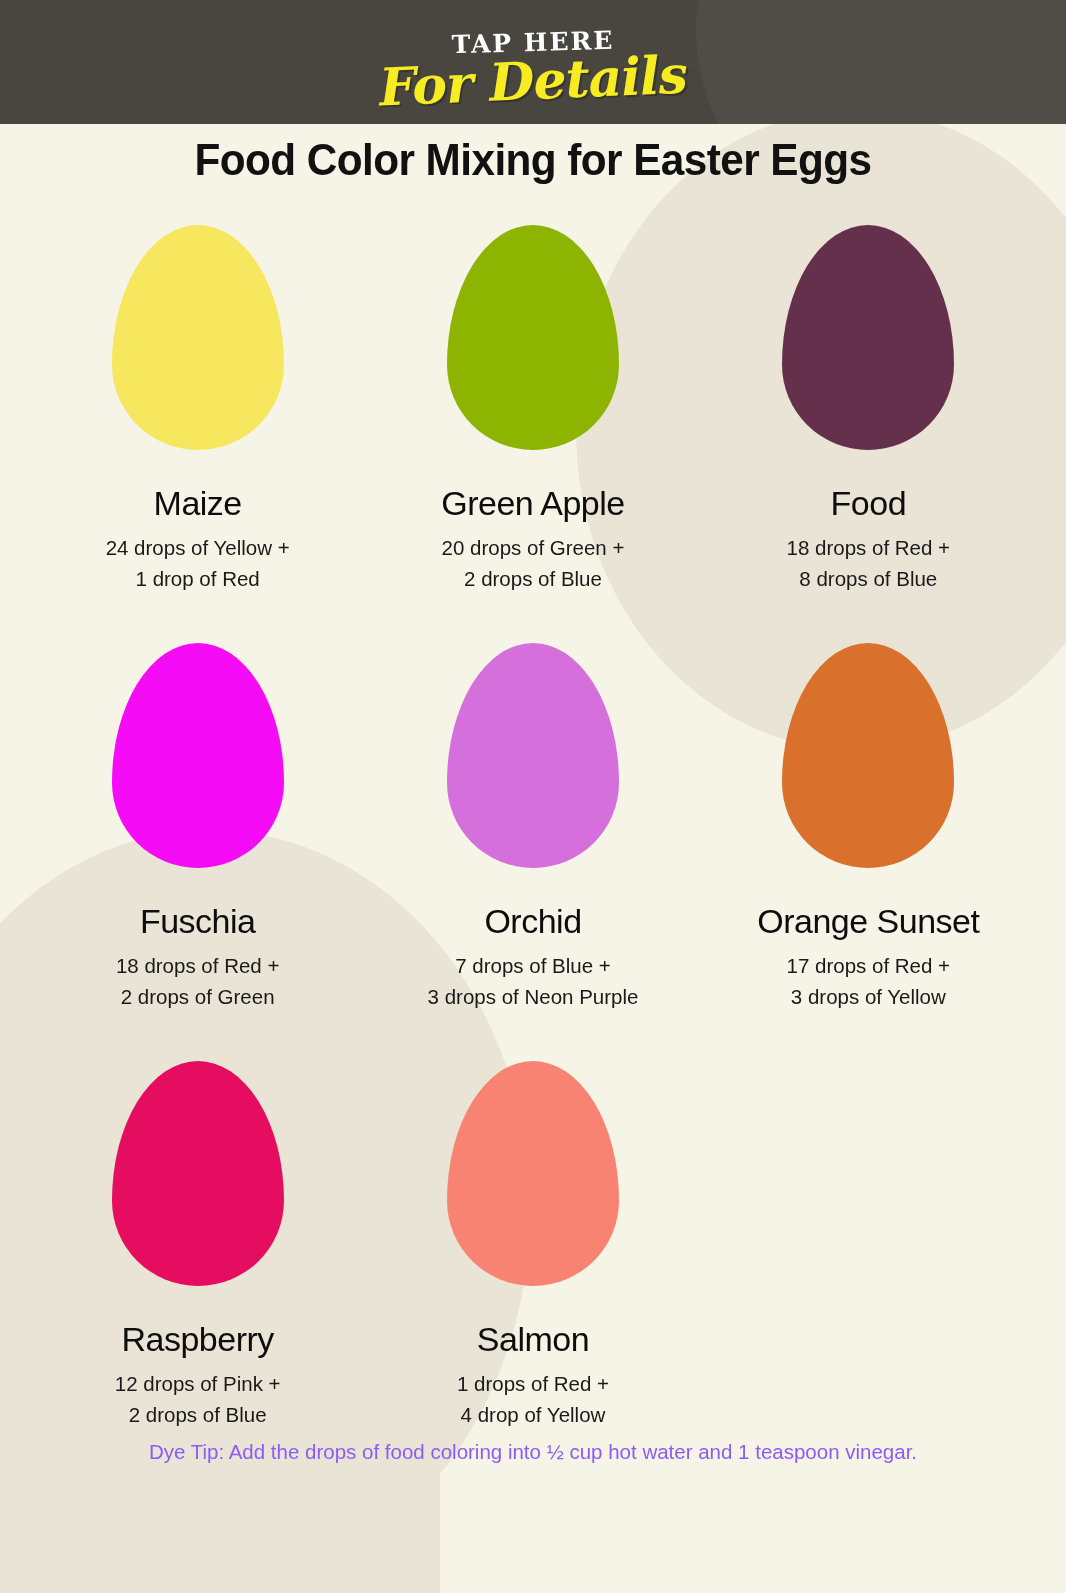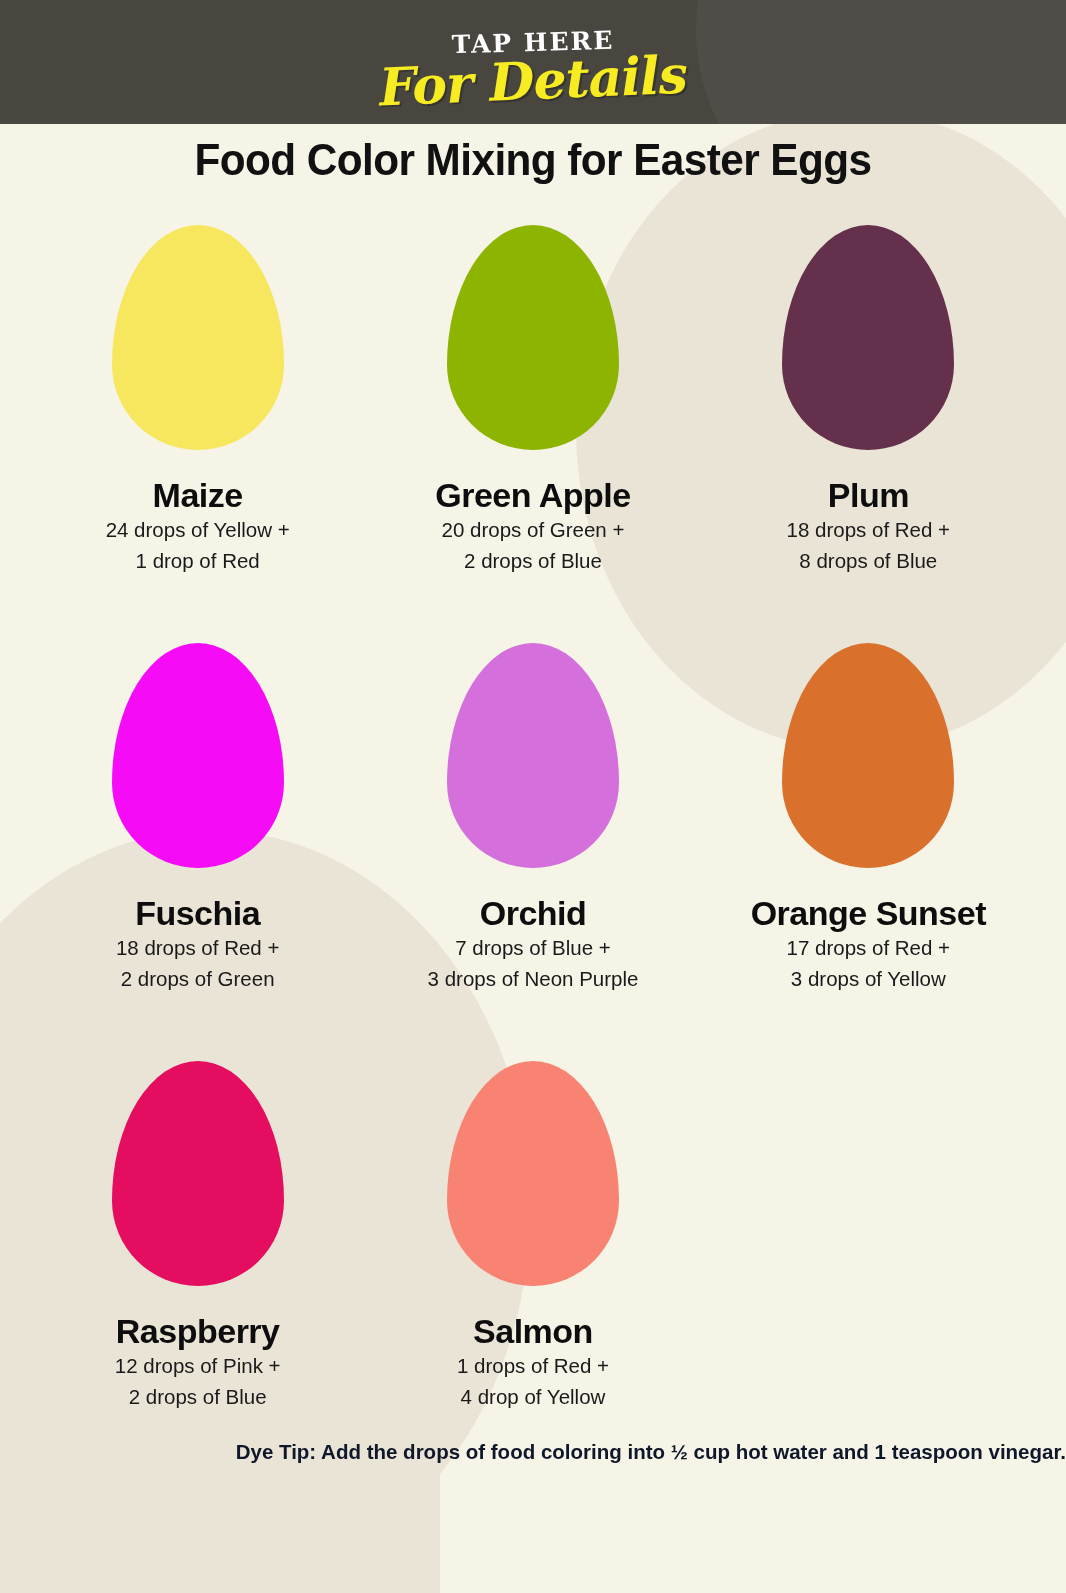--- a/index.html
+++ b/index.html
@@ -141,45 +141,44 @@
     display: flex;
     align-items: flex-end;
     justify-content: center;
   }
   .egg-shape {
     width: 172px;
     height: 225px;
     border-radius: 50% 50% 50% 50% / 62% 62% 38% 38%;
   }
   .egg-name {
-    margin-top: 28px;
+    margin-top: 36px;
     color: #0D0D0D;
-    font-weight: bold;
+    font-weight: normal;
     font-size: 34px;
     letter-spacing: -0.5px;
     line-height: 1.05;
     text-align: center;
   }
   .egg-recipe {
-    margin-top: 0;
+    margin-top: 10px;
     color: #1A1A1A;
     font-size: 20.5px;
     line-height: 1.52;
     text-align: center;
   }
 
   #dye-tip {
     position: absolute;
     left: 0;
     right: 0;
     top: 1440px;
-    text-align: right;
-    color: #0f172a;
+    text-align: center;
+    color: #8b5cf6;
     font-size: 20.5px;
-    font-weight: bold;
   }
 </style>
 </head>
 <body>
 
 <div id="bg-layer">
   <div class="blob blob-top-right"></div>
   <div class="blob blob-bottom-left"></div>
   <div class="blob blob-bottom-strip"></div>
 </div>
@@ -206,21 +205,21 @@
         <div class="egg-name">Green Apple</div>
         <div class="egg-recipe">
           <div>20 drops of Green +</div>
           <div>2 drops of Blue</div>
         </div>
       </div>
       <div class="egg-card">
         <div class="egg-shape-wrap">
           <div class="egg-shape" style="background: rgb(100, 48, 76);"></div>
         </div>
-        <div class="egg-name">Plum</div>
+        <div class="egg-name">Food</div>
         <div class="egg-recipe">
           <div>18 drops of Red +</div>
           <div>8 drops of Blue</div>
         </div>
       </div>
       <div class="egg-card">
         <div class="egg-shape-wrap">
           <div class="egg-shape" style="background: rgb(245, 11, 245);"></div>
         </div>
         <div class="egg-name">Fuschia</div>

